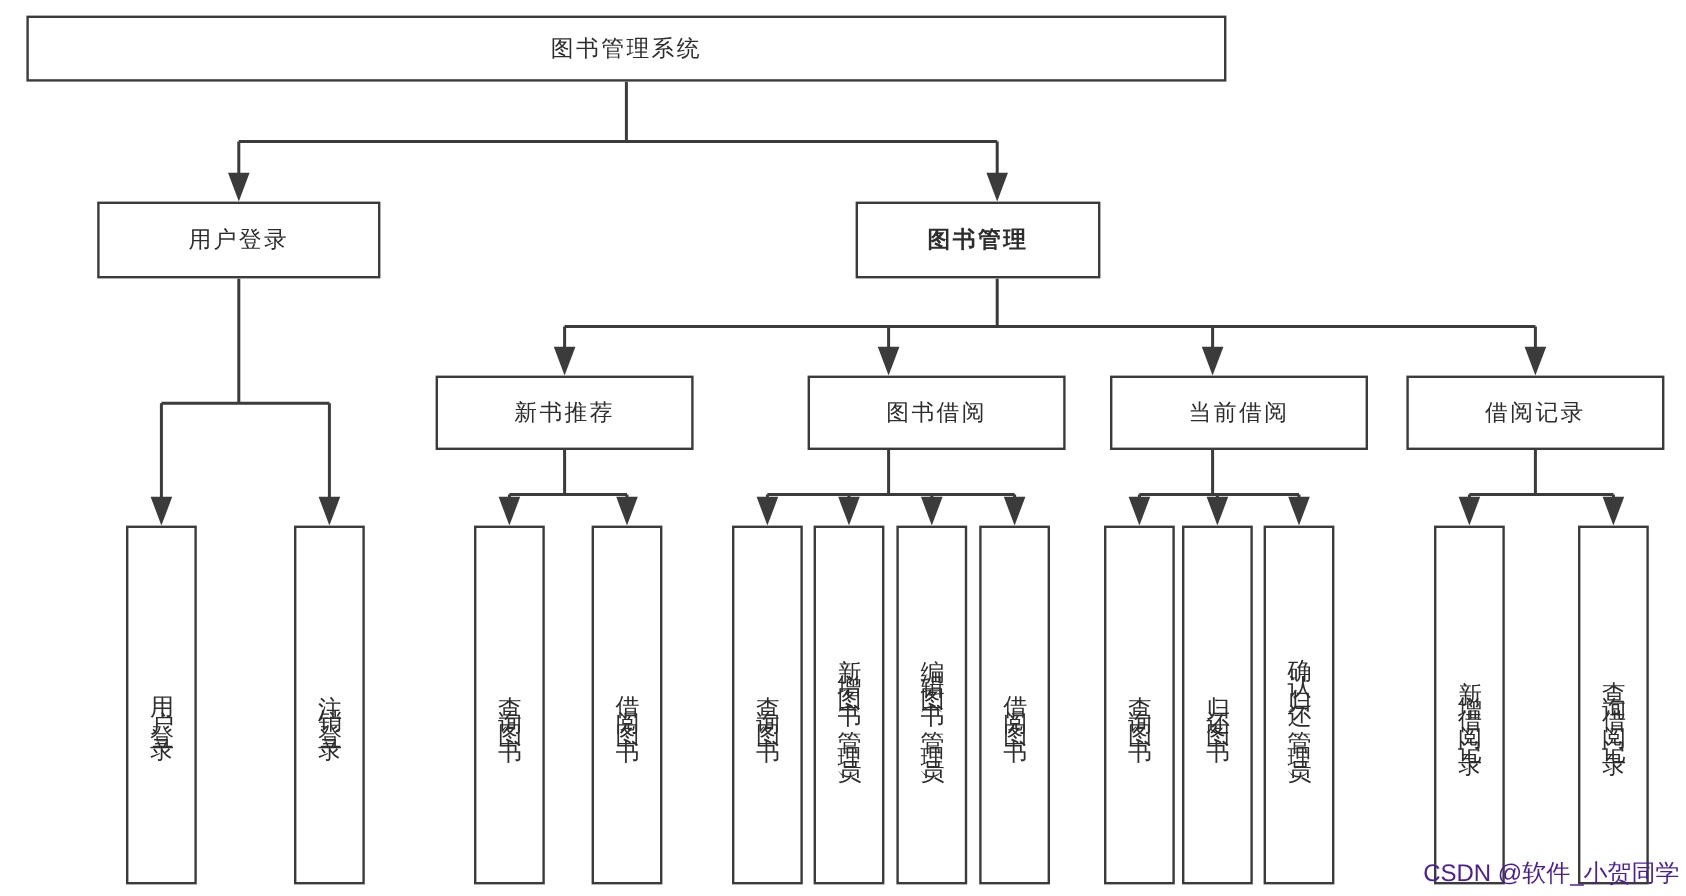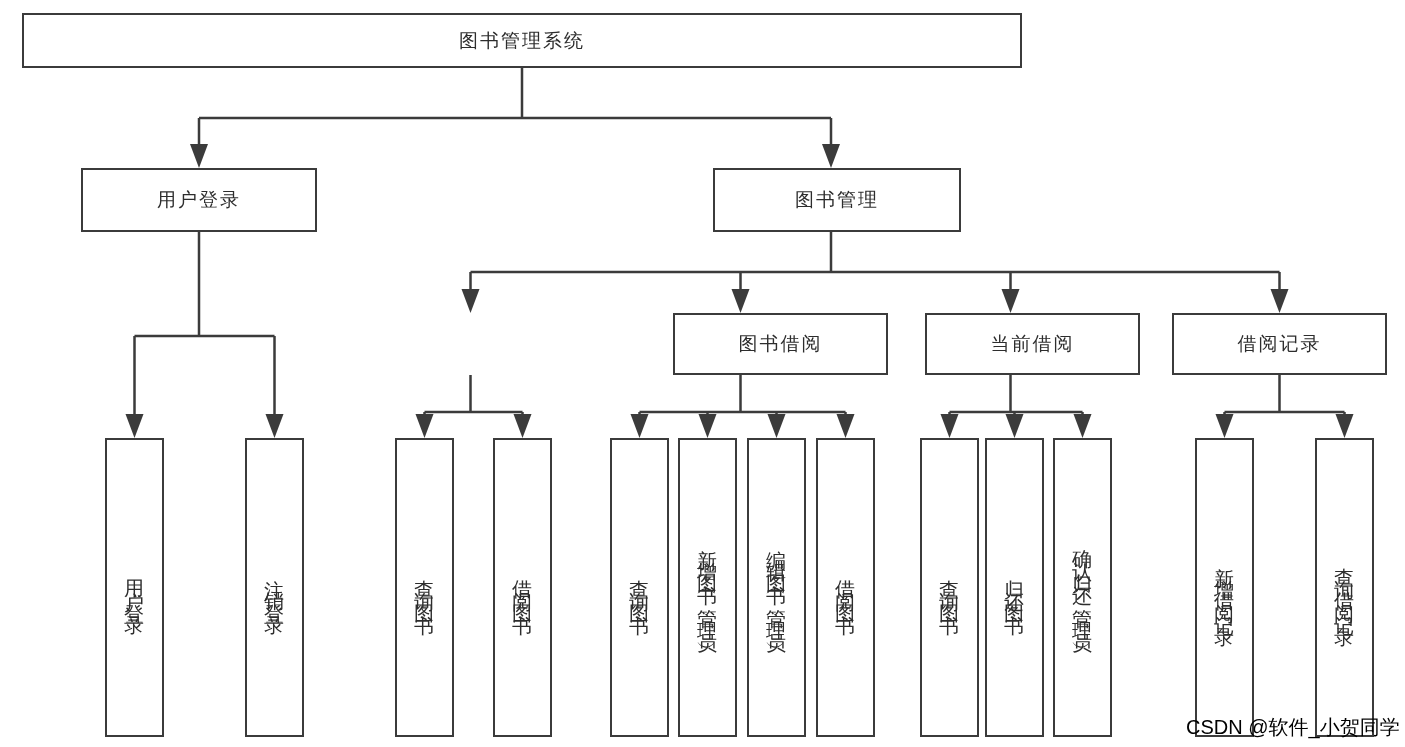--- a/index.html
+++ b/index.html
@@ -51,21 +51,21 @@
     writing-mode: vertical-rl;
     text-orientation: mixed;
     font-size: 20px;
     line-height: 1;
     letter-spacing: 12px;
     white-space: nowrap;
   }
   
   .root-box  { left: 22px;  top: 13px;  width: 1000px; height: 55px; }
   .lvl2a     { left: 81px;  top: 168px; width: 236px;  height: 64px; }
-  .lvl2b     { left: 713px; top: 168px; width: 248px;  height: 64px; }
+  .lvl2b     { left: 713px; top: 168px; width: 204px;  height: 64px; font-weight: bold; }
   .lvl3      { top: 313px;  width: 215px; height: 62px; }
   .lvl3a { left: 363px; }
   .lvl3b { left: 633px; margin-left: 40px; }
   .lvl3c { left: 903px; margin-left: 22px; }
   .lvl3d { left: 1172px; }
   .leaf1  { left: 105px; }
   .leaf2  { left: 245px; }
   .leaf3  { left: 395px; }
   .leaf4  { left: 493px; }
   .leaf5  { left: 610px; }
@@ -75,21 +75,21 @@
   .leaf9  { left: 920px; }
   .leaf10 { left: 985px; }
   .leaf11 { left: 1053px; }
   .leaf12 { left: 1195px; }
   .leaf13 { left: 1315px; }
   .watermark {
     position: absolute;
     left: 1186px;
     top: 714px;
     font-size: 20px;
-    color: #000000;
+    color: #4c1d95;
     white-space: nowrap;
     z-index: 5;
   }
 </style>
 </head>
 <body>
 
 <div class="canvas">
 
   <svg class="connectors" viewBox="0 0 1405 747" xmlns="http://www.w3.org/2000/svg">
@@ -132,20 +132,23 @@
     <span class="h-label">图书管理系统</span>
   </div>
 
   <div class="box lvl2a">
     <span class="h-label">用户登录</span>
   </div>
   <div class="box lvl2b">
     <span class="h-label">图书管理</span>
   </div>
 
+  <div class="box lvl3 lvl3a">
+    <span class="h-label">新书推荐</span>
+  </div>
   <div class="box lvl3 lvl3b">
     <span class="h-label">图书借阅</span>
   </div>
   <div class="box lvl3 lvl3c">
     <span class="h-label">当前借阅</span>
   </div>
   <div class="box lvl3 lvl3d">
     <span class="h-label">借阅记录</span>
   </div>
 

